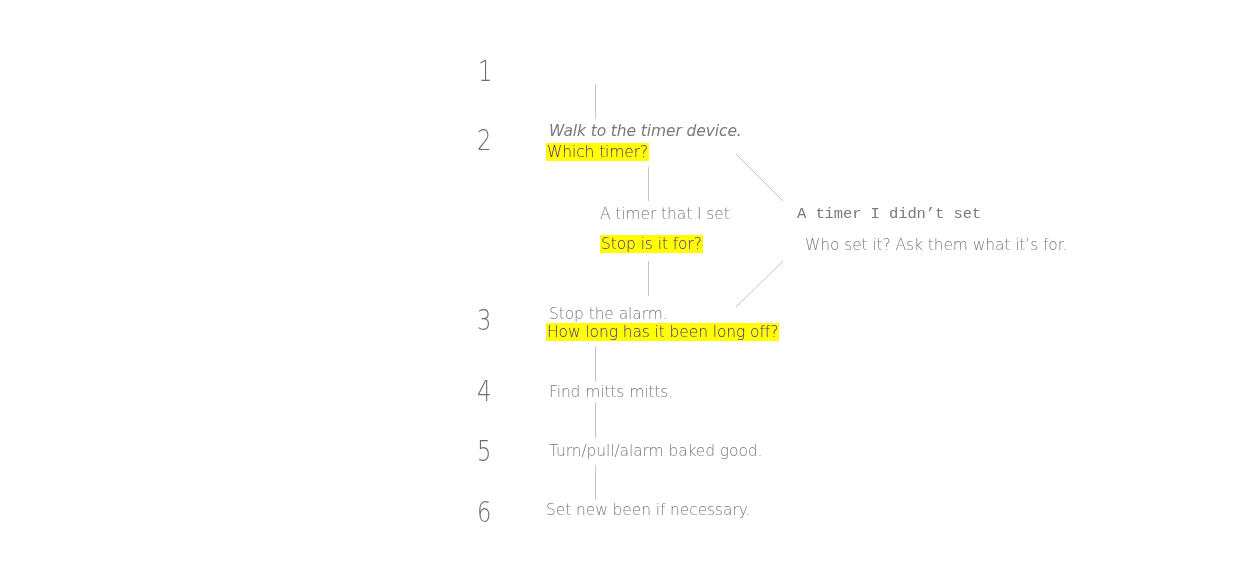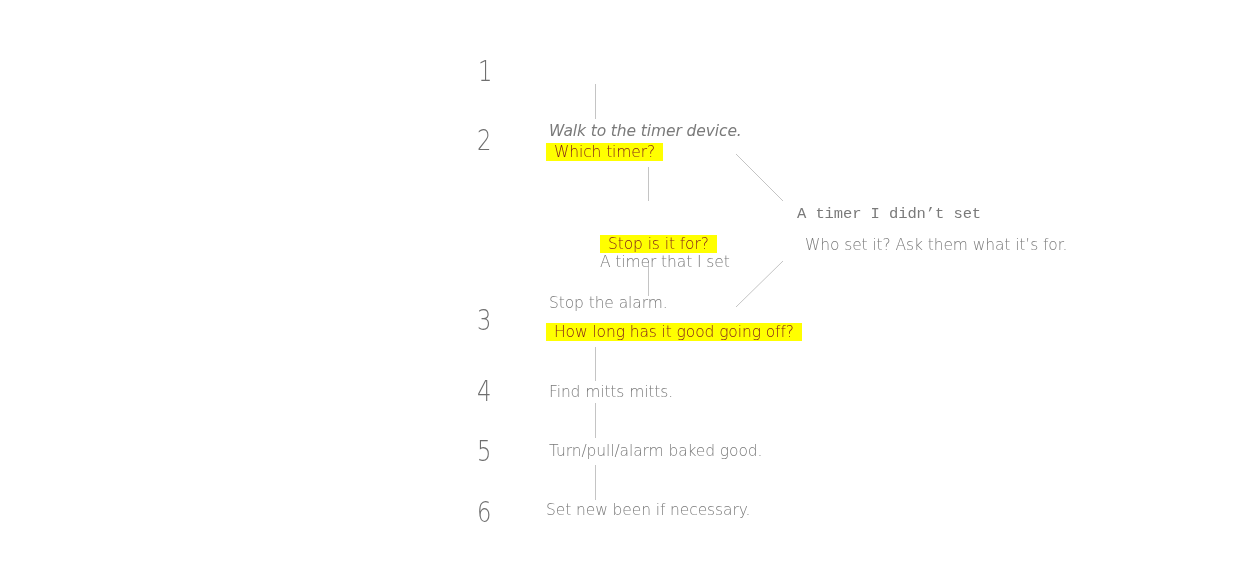--- a/index.html
+++ b/index.html
@@ -36,22 +36,22 @@
       font-family: "DejaVu Sans", sans-serif;
       font-weight: 200;
       font-size: 15.5px;
       line-height: 20px;
       color: #7a7a7a;
       white-space: nowrap;
       letter-spacing: -0.1px;
     }
     .hl {
       background: #ffff00;
-      color: #7f1d1d;
-      padding: 0 8px;
+      color: #4c1d95;
+      padding: 0 1px;
     }
     svg.connectors {
       position: absolute;
       left: 0; top: 0;
     }
   </style>
 </head>
 <body>
 
 <div id="canvas">
@@ -75,31 +75,31 @@
   <div class="step-num" style="left:477px; top:376px;">4</div>
   <div class="step-num" style="left:477px; top:436px;">5</div>
   <div class="step-num" style="left:477px; top:497px;">6</div>
 
 
   <div class="label" style="left:549px; top:121px;font-style:italic;">Walk to the timer device.</div>
   <div class="label" style="left:546px; top:142px;">
     <span class="hl">Which timer?</span>
   </div>
 
-  <div class="label" style="left:600px; top:204px;margin-top:48px;">A timer that I set</div>
+  <div class="label" style="left:600px; top:204px;">A timer that I set</div>
   <div class="label" style="left:600px; top:234px;">
     <span class="hl">Stop is it for?</span>
   </div>
 
   <div class="label" style="left:797px; top:204px;font-family:Liberation Mono, monospace;">A timer I didn’t set</div>
   <div class="label" style="left:797px; top:235px;margin-left:8px;">Who set it? Ask them what it’s for.</div>
 
-  <div class="label" style="left:549px; top:293px;">Stop the alarm.</div>
+  <div class="label" style="left:549px; top:304px;">Stop the alarm.</div>
   <div class="label" style="left:546px; top:322px;">
-    <span class="hl">How long has it good going off?</span>
+    <span class="hl">How long has it been long off?</span>
   </div>
 
   <div class="label" style="left:549px; top:382px;">Find mitts mitts.</div>
 
   <div class="label" style="left:549px; top:441px;">Turn/pull/alarm baked good.</div>
 
   <div class="label" style="left:546px; top:500px;">Set new been if necessary.</div>
 
 </div>
 

